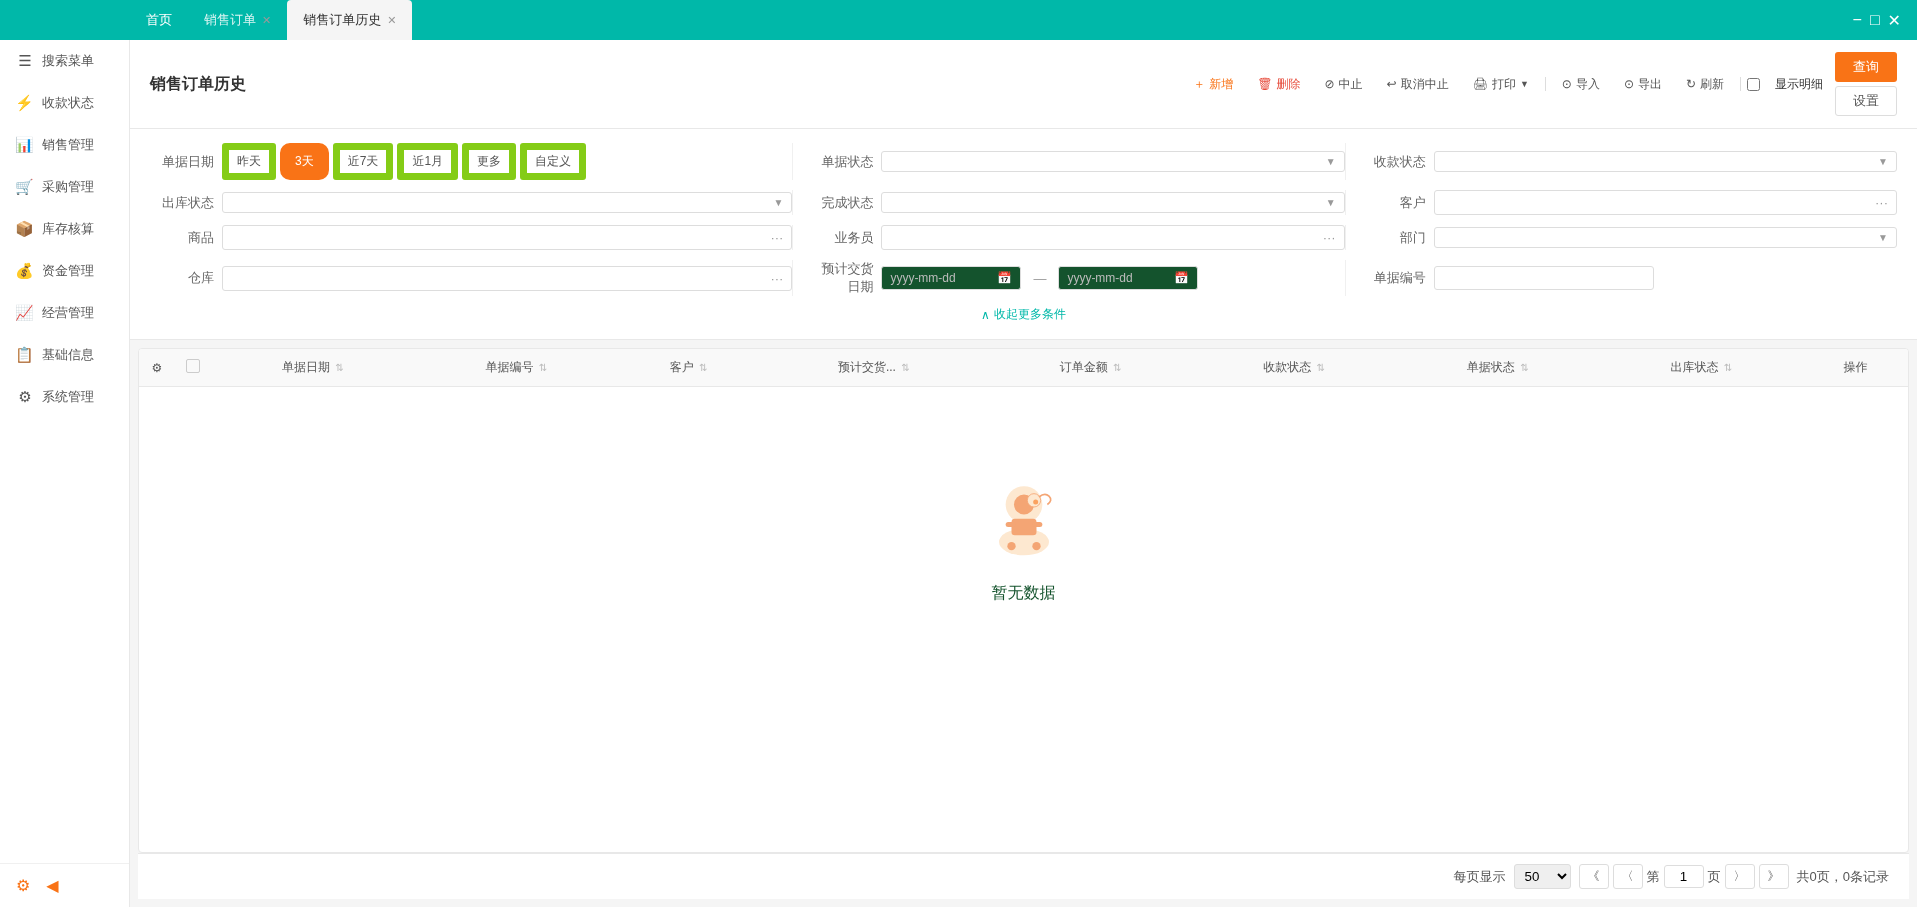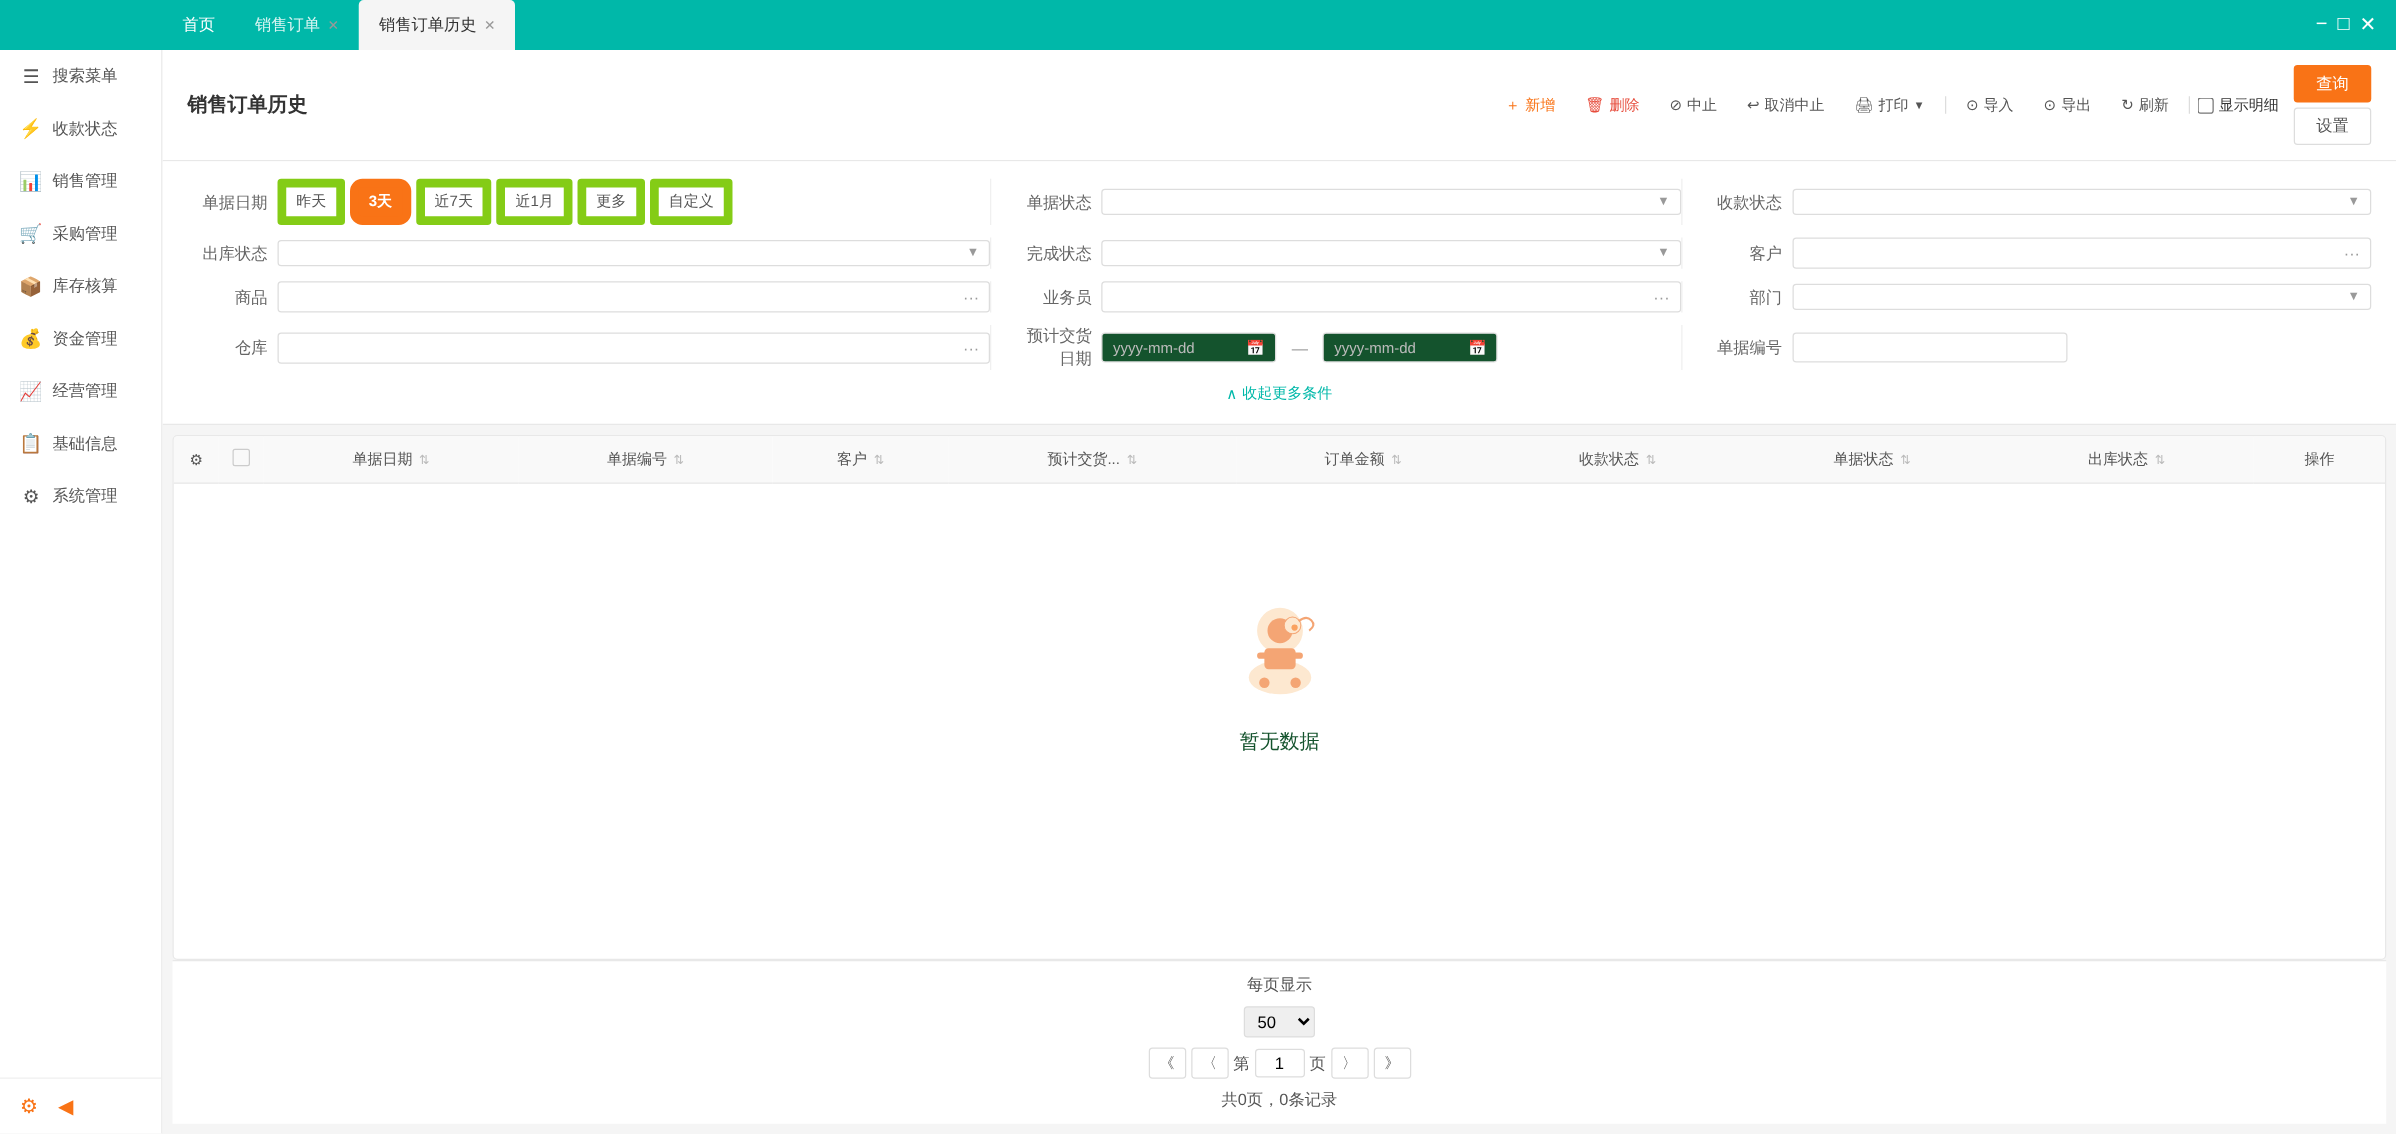--- a/index.html
+++ b/index.html
@@ -38,21 +38,21 @@
     .toolbar-btn.red { color: #e74c3c; }
     .btn-query { background: #f97316; color: white; border: none; padding: 6px 18px; border-radius: 3px; cursor: pointer; font-size: 13px; }
     .btn-setting { background: white; color: #555; border: 1px solid #ddd; padding: 5px 14px; border-radius: 3px; cursor: pointer; font-size: 13px; margin-top: 4px; }
 
     
     .filter-area { background: white; padding: 14px 20px; border-bottom: 1px solid #e8e8e8; flex-shrink: 0; }
 
     
     .date-group { display: flex; align-items: center; gap: 0; }
     .date-btn { padding: 3px 8px; border: 7px solid #84cc16; border-radius: 3px; cursor: pointer; font-size: 12px; color: #555; background: white; margin-right: 4px; }
-    .date-btn.active { background: #f97316; color: white; border-color: #f97316; border-radius: 10px; font-weight: bold; }
+    .date-btn.active { background: #f97316; color: white; border-color: #f97316; border-radius: 10px; }
     .date-range { color: #666; font-size: 12px; margin-left: 4px; }
 
     
     .filter-select { display: flex; align-items: center; border: 1px solid #ddd; border-radius: 3px; padding: 4px 8px; min-width: 160px; background: white; cursor: pointer; justify-content: space-between; }
     .filter-select-wide { min-width: 220px; }
     .filter-select .arrow { color: #999; font-size: 10px; margin-left: 6px; }
     .filter-ellipsis { display: flex; align-items: center; border: 1px solid #ddd; border-radius: 3px; padding: 4px 8px; min-width: 160px; background: white; cursor: pointer; }
     .filter-ellipsis .dots { color: #999; margin-left: auto; }
 
     
@@ -71,21 +71,21 @@
     .data-table thead th .sort-icon { color: #bbb; margin-left: 2px; font-size: 10px; }
     .col-settings { width: 36px; text-align: center; }
     .col-check { width: 36px; text-align: center; }
 
     
     .empty-state { display: flex; flex-direction: column; align-items: center; justify-content: center; padding: 80px 0; }
     .empty-icon { width: 100px; height: 100px; margin-bottom: 16px; }
     .empty-text { color: #14532d; font-size: 16px; }
 
     
-    .pagination { background: white; padding: 10px 20px; display: flex; align-items: center; justify-content: flex-end; border-top: 1px solid #e8e8e8; flex-shrink: 0; margin: 0 8px 8px 8px; gap: 8px; font-size: 13px; color: #555; flex-direction: column; }
+    .pagination { background: white; padding: 10px 20px; display: flex; align-items: center; justify-content: flex-end; border-top: 1px solid #e8e8e8; flex-shrink: 0; margin: 0 8px 8px 8px; gap: 8px; font-size: 13px; color: #555; }
     .page-select { border: 1px solid #ddd; border-radius: 3px; padding: 3px 6px; }
     .page-input { border: 1px solid #ddd; border-radius: 3px; padding: 3px 6px; width: 40px; text-align: center; }
     .page-nav { display: flex; align-items: center; gap: 4px; }
     .page-nav-btn { padding: 3px 8px; border: 1px solid #ddd; border-radius: 3px; background: white; cursor: pointer; color: #555; font-size: 12px; }
 
     .divider { width: 1px; height: 14px; background: #ddd; margin: 0 2px; }
 
     .checkbox { width: 14px; height: 14px; border: 1px solid #ccc; border-radius: 2px; display: inline-block; }
 
     
@@ -194,21 +194,21 @@
         </button>
         <button class="toolbar-btn">
           <span>⊙</span>
           <span>导出</span>
         </button>
         <button class="toolbar-btn">
           <span>↻</span>
           <span>刷新</span>
         </button>
         <div class="divider"></div>
-        <label style="display:flex;align-items:center;gap:4px;font-size:12px;cursor:pointer;justify-content:space-between;">
+        <label style="display:flex;align-items:center;gap:15px;font-size:12px;cursor:pointer;justify-content:space-between;">
           <input type="checkbox" style="cursor: pointer;">
           <span>显示明细</span>
         </label>
         <div style="display:flex;flex-direction:column;margin-left:8px;">
           <button class="btn-query">查询</button>
           <button class="btn-setting">设置</button>
         </div>
       </div>
     </div>
 

